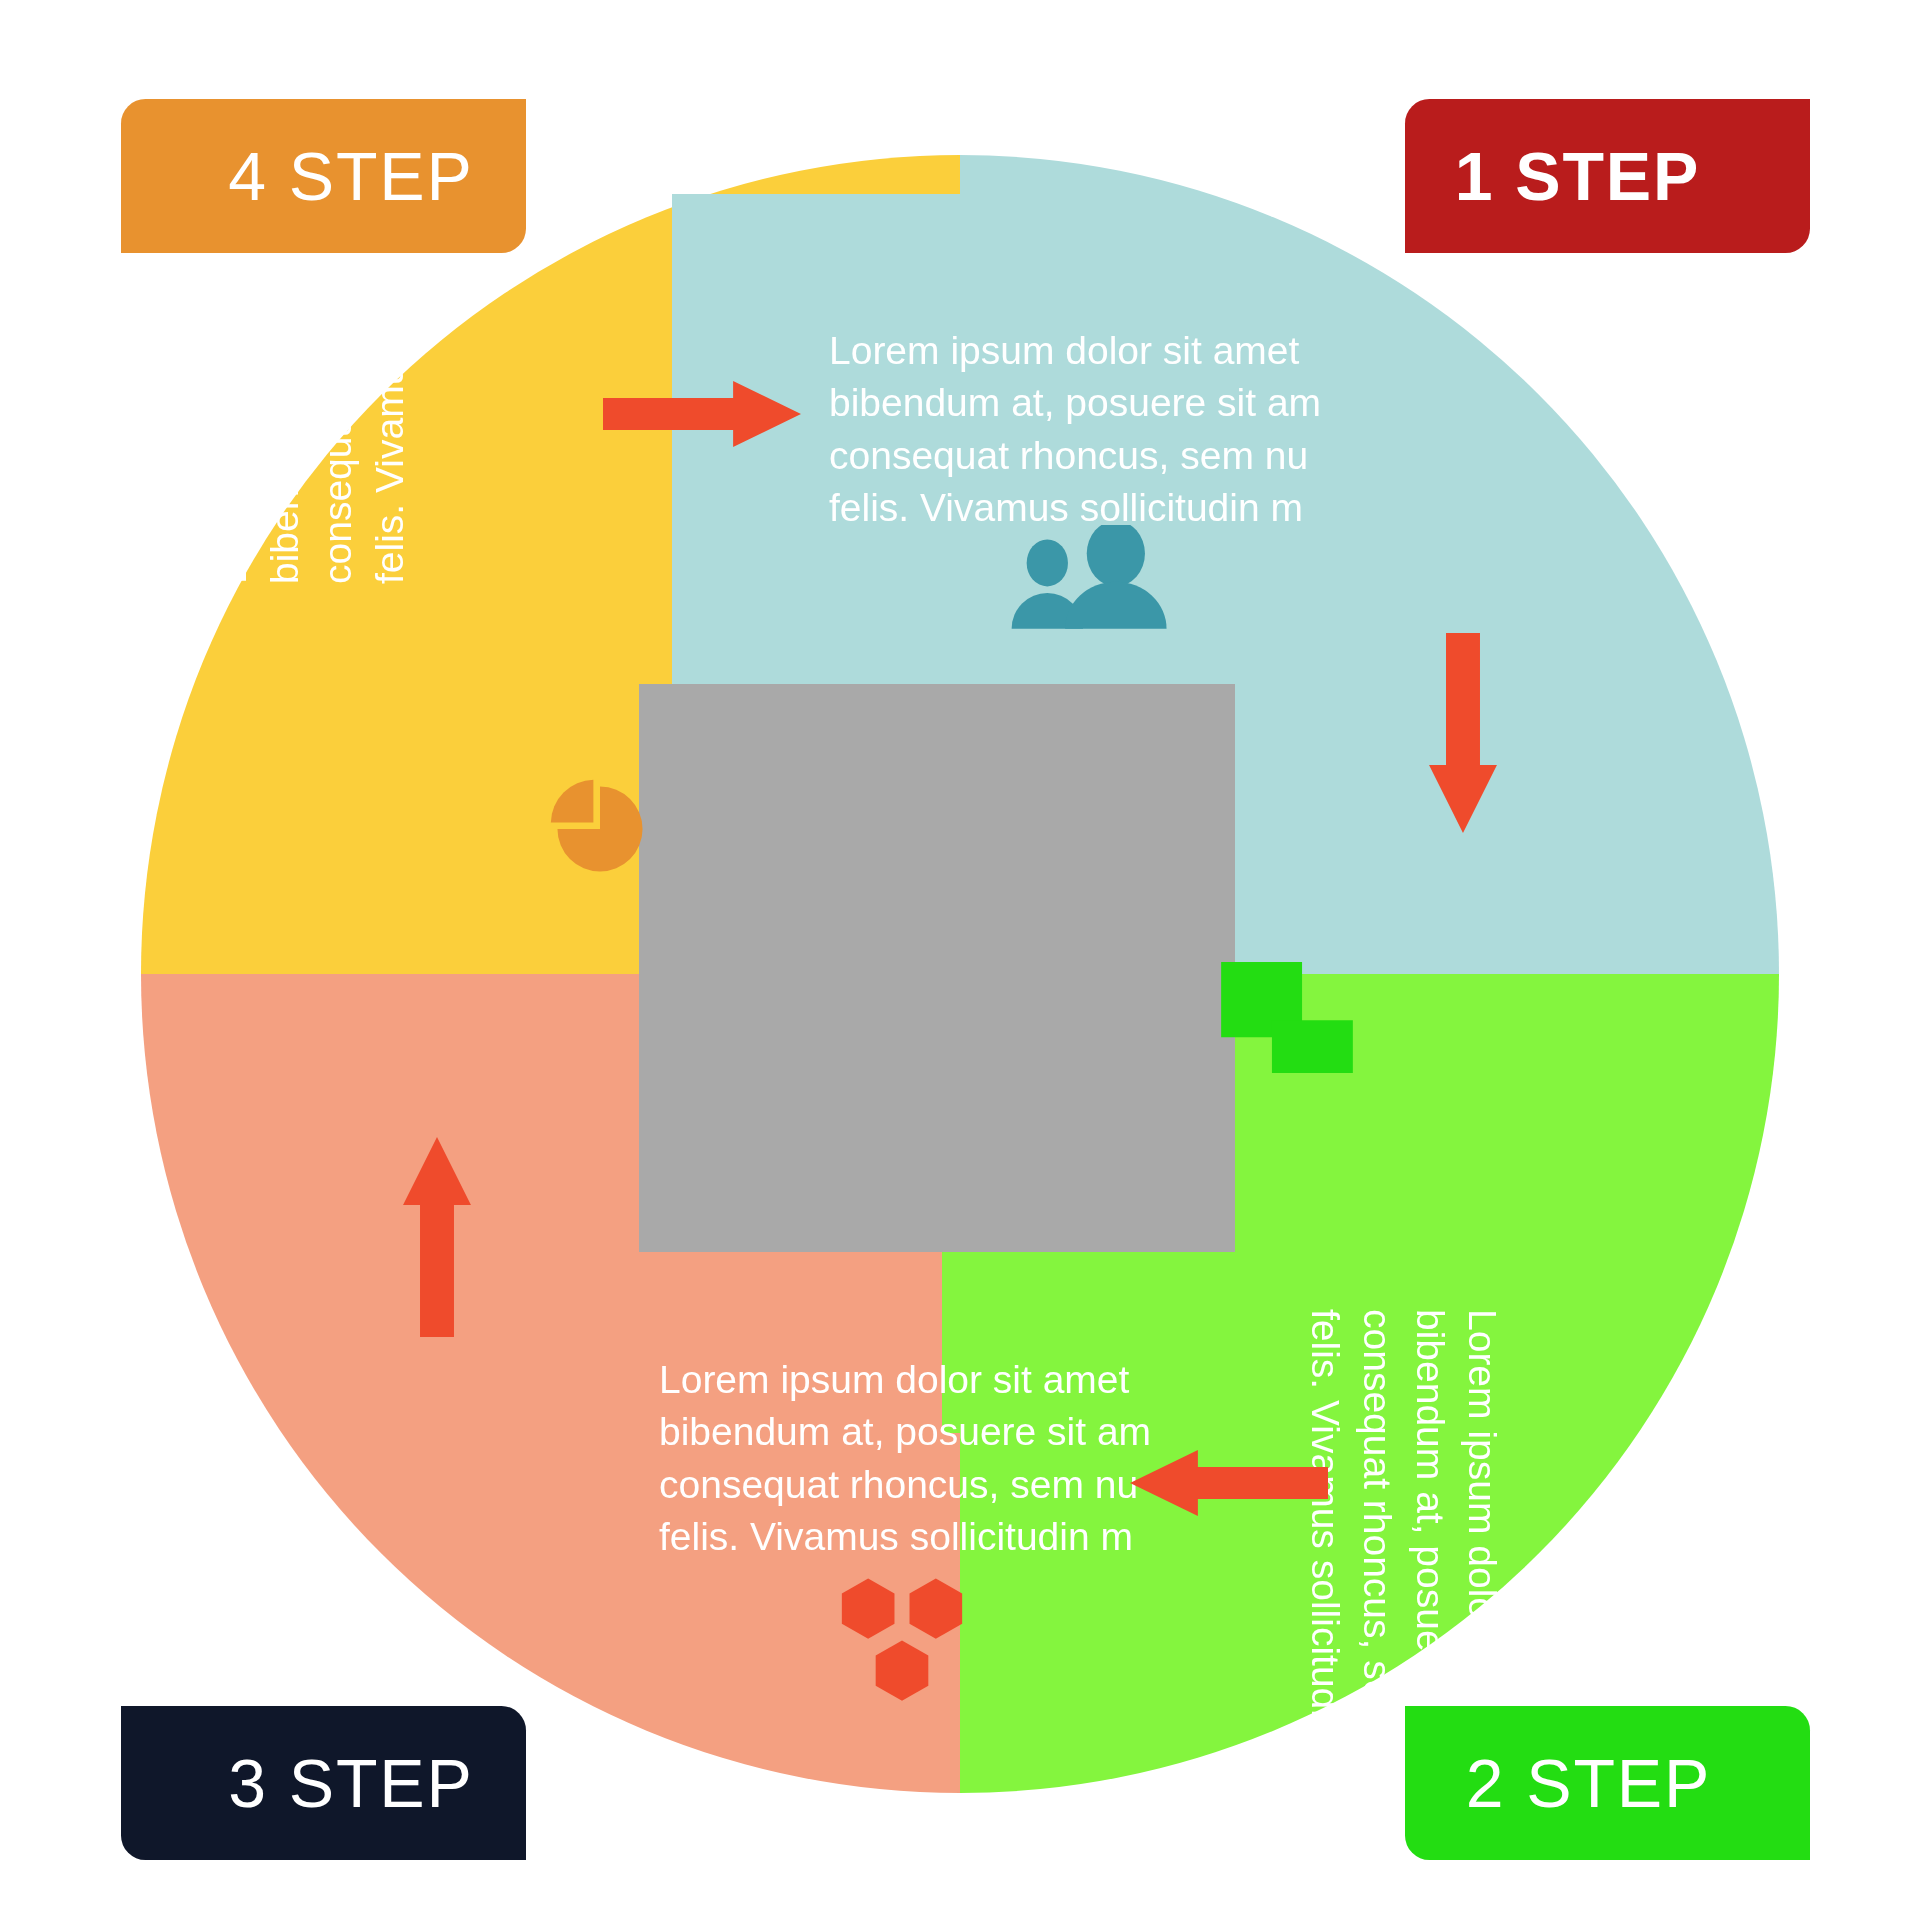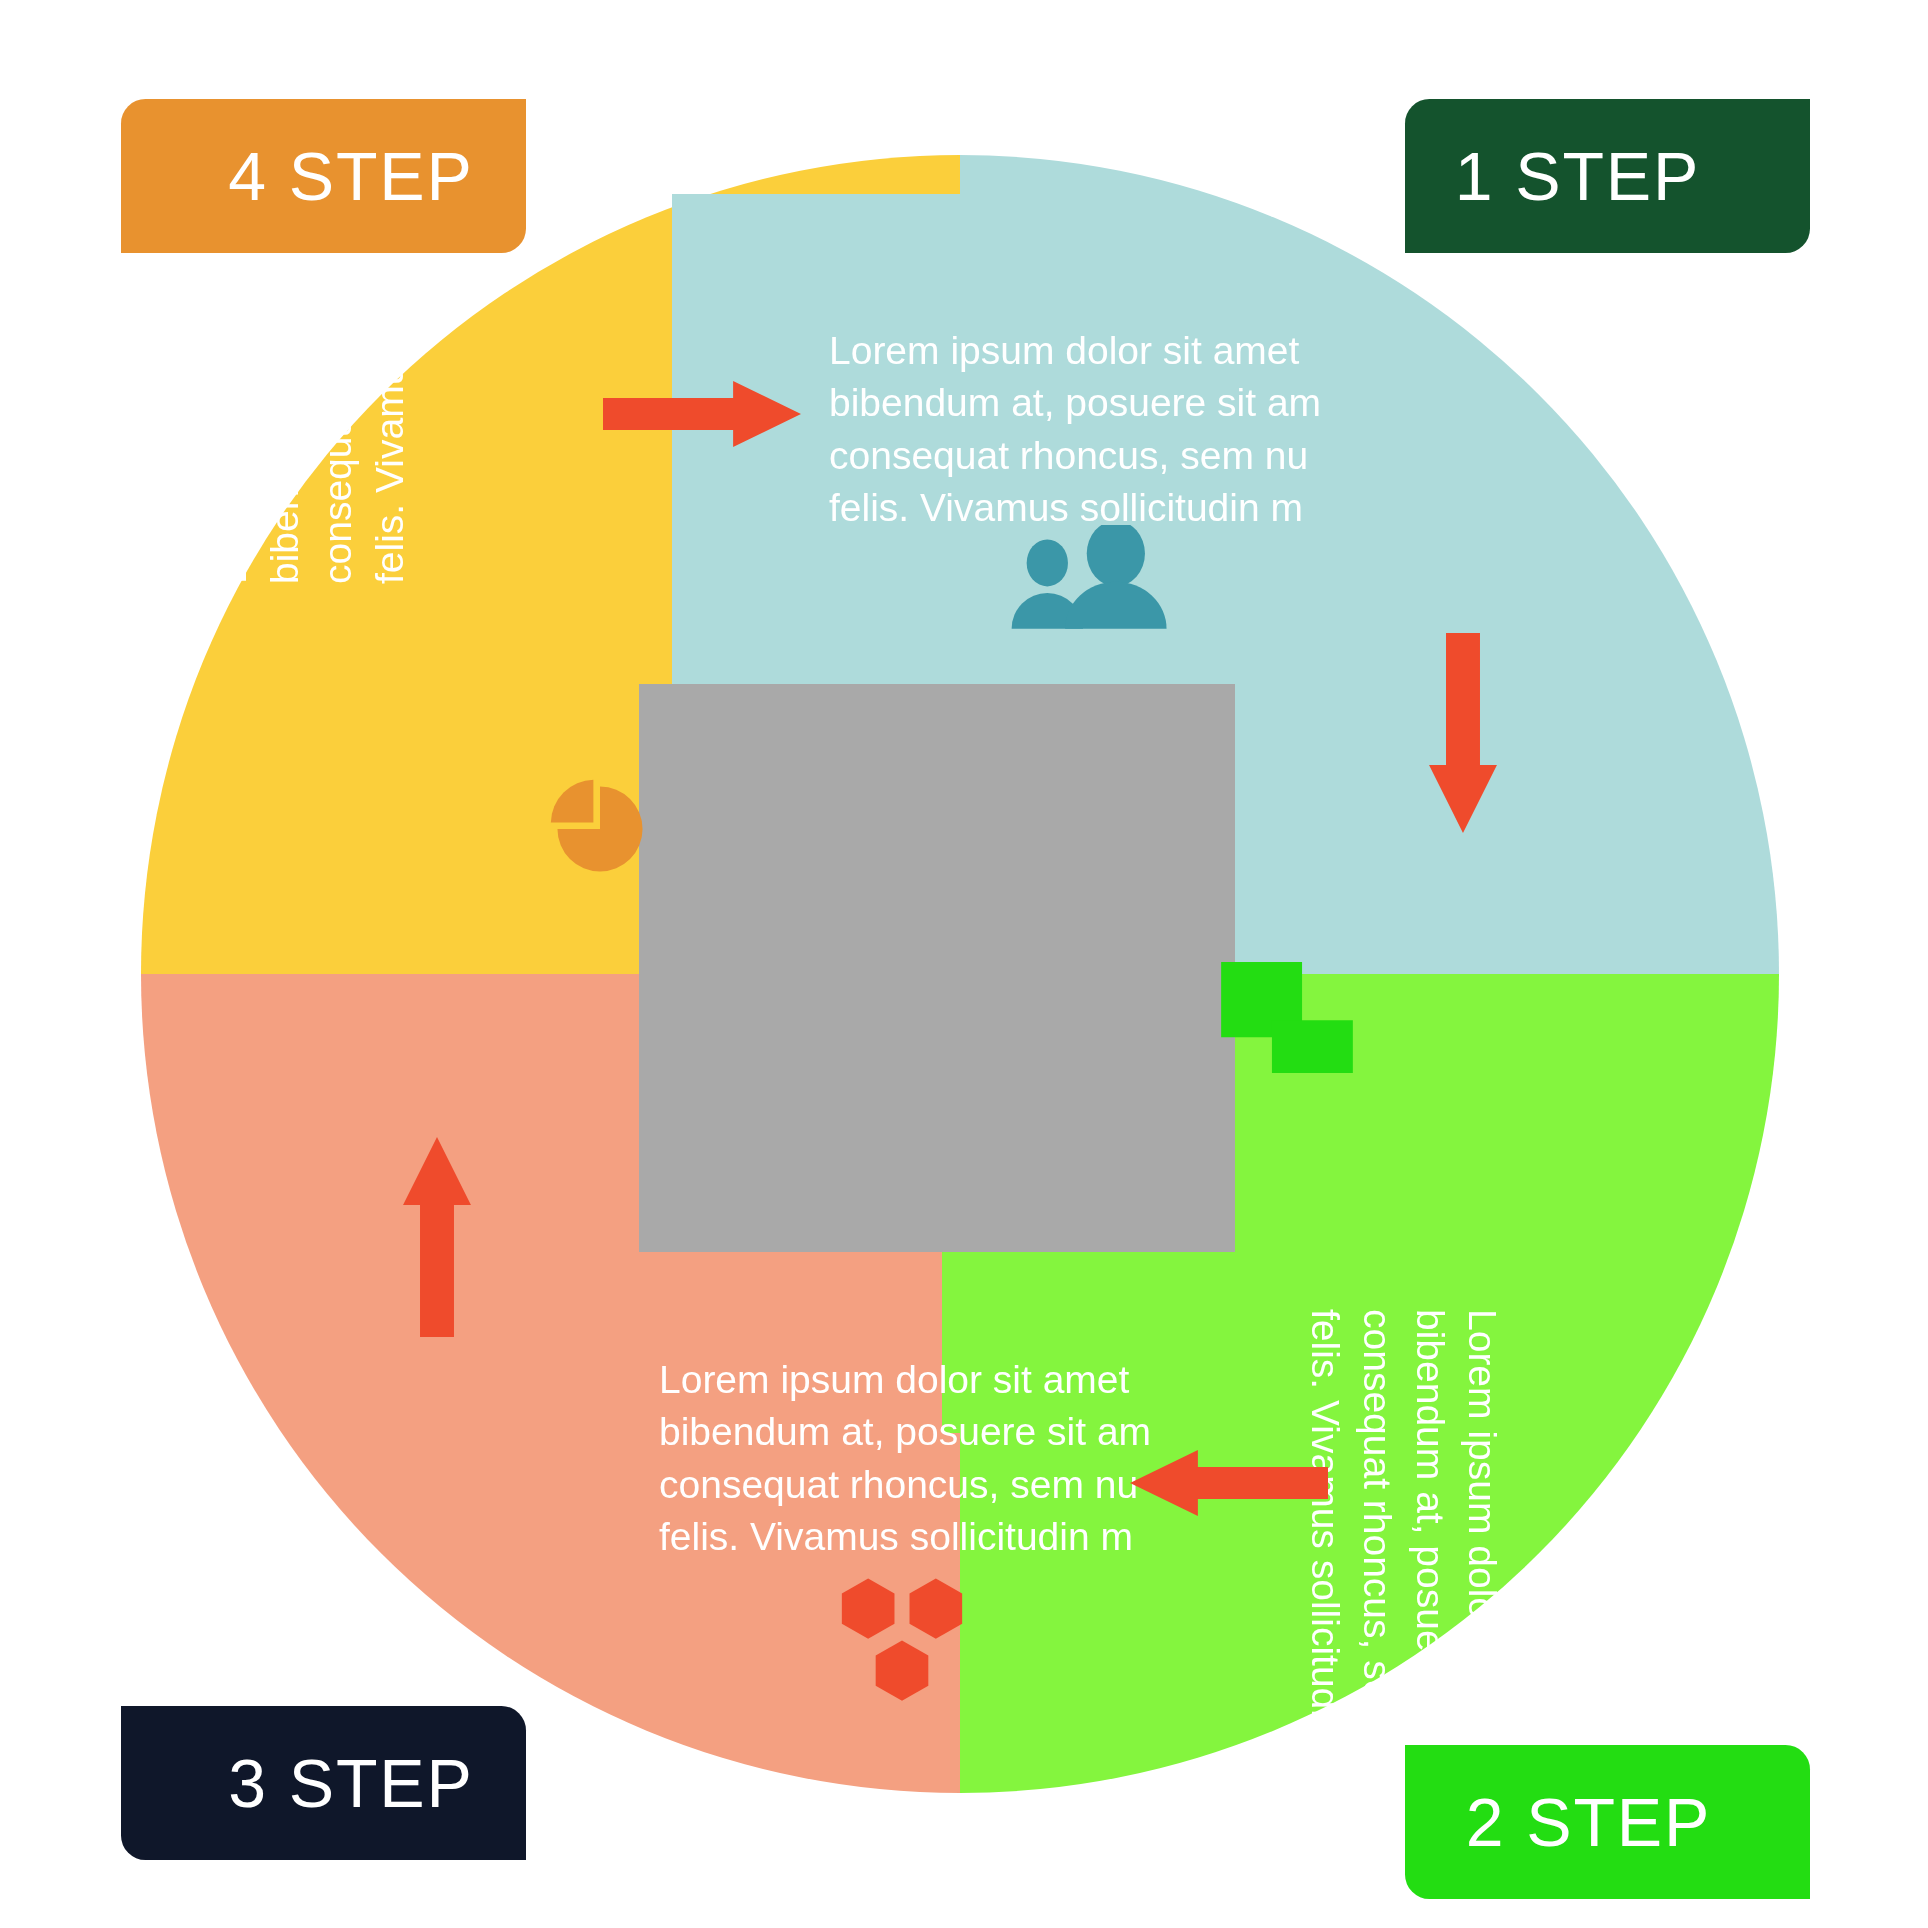--- a/index.html
+++ b/index.html
@@ -46,24 +46,25 @@
     padding-left: 55px;
     text-align: right;
   }
 
   
   #label-step1 {
     left: 1405px;
     top: 99px;
     width: 405px;
     height: 154px;
-    background: #14532d;
+    background: #b91c1c;
     border-radius: 24.5px 0 24.5px 0;
     justify-content: center;
     padding-right: 60px;
+    font-weight: bold;
   }
 
   
   #label-step3 {
     left: 121px;
     top: 1706px;
     width: 405px;
     height: 154px;
     background: #0f172a;
     border-radius: 0 24.5px 0 24.5px;
@@ -74,21 +75,20 @@
   
   #label-step2 {
     left: 1405px;
     top: 1706px;
     width: 405px;
     height: 154px;
     background: #23dd12;
     border-radius: 0 24.5px 0 24.5px;
     justify-content: center;
     padding-right: 38px;
-    margin-top: 39px;
   }
 
   
   #wheel {
     position: absolute;
     left: 141px;
     top: 155px;
     width: 1638px;
     height: 1638px;
   }

